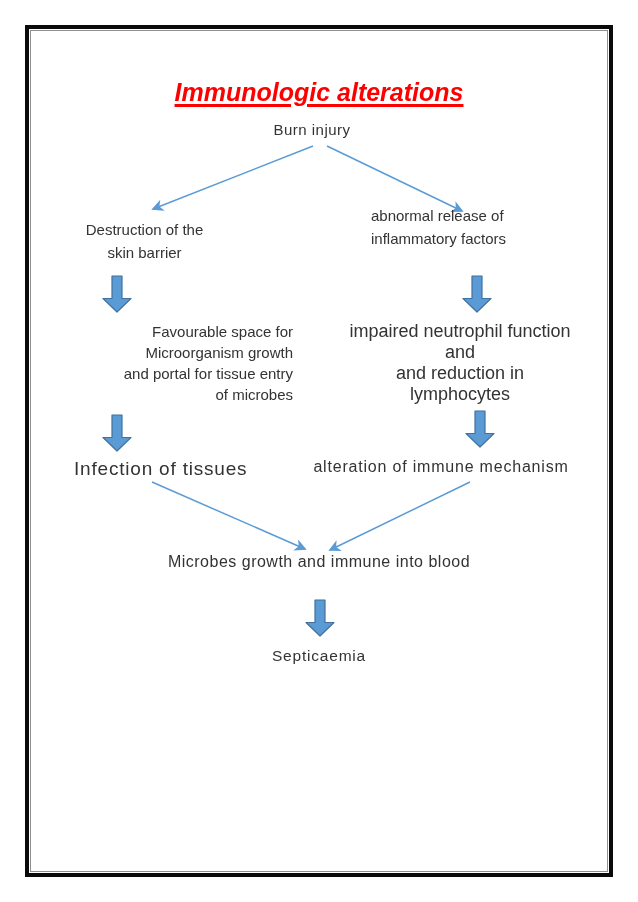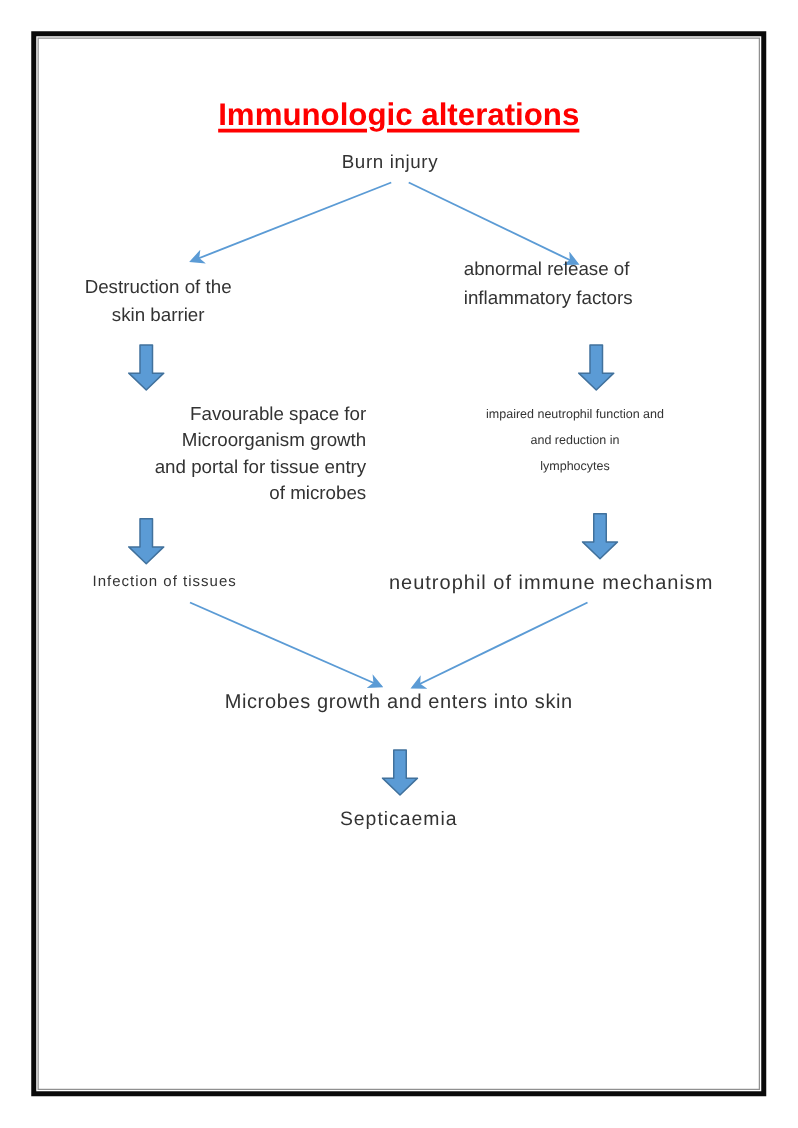--- a/index.html
+++ b/index.html
@@ -35,55 +35,56 @@
     margin: 0;
     text-align: center;
     font-size: 25px;
     font-weight: bold;
     color: #FF0000;
   }
   .title .title-text {
     text-decoration: underline;
     text-decoration-thickness: 2.5px;
     text-underline-offset: 3px;
+    font-style: italic;
   }
   .node {
     position: absolute;
     white-space: pre-line;
     color: #333333;
   }
   .n-burn {
     left: 0; top: 121px; width: 624px;
     text-align: center;
     font-size: 15px;
     letter-spacing: 0.5px;
   }
   .n-destruction {
-    left: 44px; top: 218px; width: 165px;
+    left: 62px; top: 218px; width: 165px;
     text-align: center;
     font-size: 15px; line-height: 23px;
   }
   .n-abnormal {
     left: 371px; top: 204px; width: 165px;
     text-align: left;
     font-size: 15px; line-height: 23px;
   }
   .n-favourable {
     left: 78px; top: 321px; width: 215px;
     text-align: right;
     font-size: 15px; line-height: 21px;
   }
   .n-impaired {
     left: 340px; top: 321px; width: 240px;
     text-align: center;
-    font-size: 10px; line-height: 21px;
+    font-size: 18px; line-height: 21px;
   }
   .n-infection {
     left: 74px; top: 458px;
-    font-size: 12px; letter-spacing: 0.8px;
+    font-size: 19px; letter-spacing: 0.8px;
   }
   .n-alteration {
     left: 306px; top: 458px; width: 270px;
     text-align: center;
     font-size: 16px; letter-spacing: 0.8px;
   }
   .n-microbes {
     left: 0; top: 553px; width: 638px;
     text-align: center;
     font-size: 16px; letter-spacing: 0.5px;
@@ -160,23 +161,23 @@
   <svg class="block-arrow ba-r2-left" viewBox="0 0 30 38">
     <path d="M10,1 H20 V23.5 H29 L15,37 L1,23.5 H10 Z" stroke-width="1.2" stroke-linejoin="round" fill="#5B9BD5" stroke="#41719C"></path>
   </svg>
 
   <svg class="block-arrow ba-r2-right" viewBox="0 0 30 38">
     <path d="M10,1 H20 V23.5 H29 L15,37 L1,23.5 H10 Z" stroke-width="1.2" stroke-linejoin="round" fill="#5B9BD5" stroke="#41719C"></path>
   </svg>
 
   <div class="node n-infection">Infection of tissues</div>
 
-  <div class="node n-alteration">neutrophil of immune mechanism</div>
+  <div class="node n-alteration">alteration of immune mechanism</div>
 
-  <div class="node n-microbes">Microbes growth and enters into skin</div>
+  <div class="node n-microbes">Microbes growth and immune into blood</div>
 
   <svg class="block-arrow ba-bottom" viewBox="0 0 30 38">
     <path d="M10,1 H20 V23.5 H29 L15,37 L1,23.5 H10 Z" stroke-width="1.2" stroke-linejoin="round" fill="#5B9BD5" stroke="#41719C"></path>
   </svg>
 
   <div class="node n-septicaemia">Septicaemia</div>
 
 </div>
 
 </body></html>

